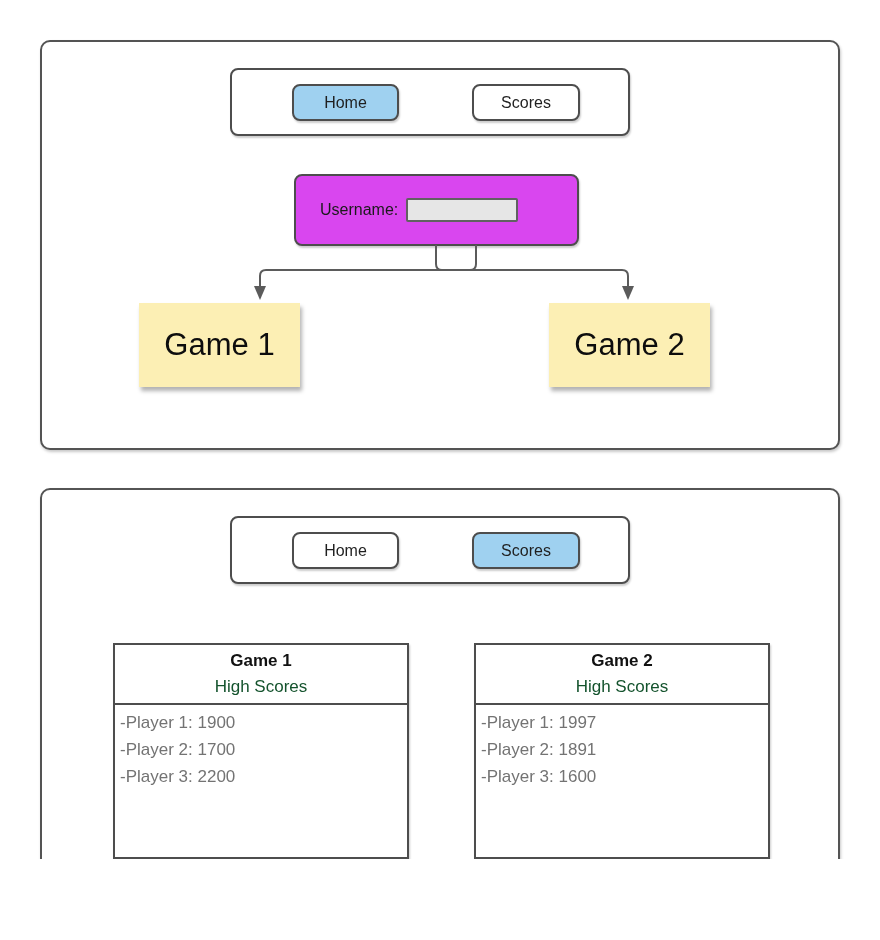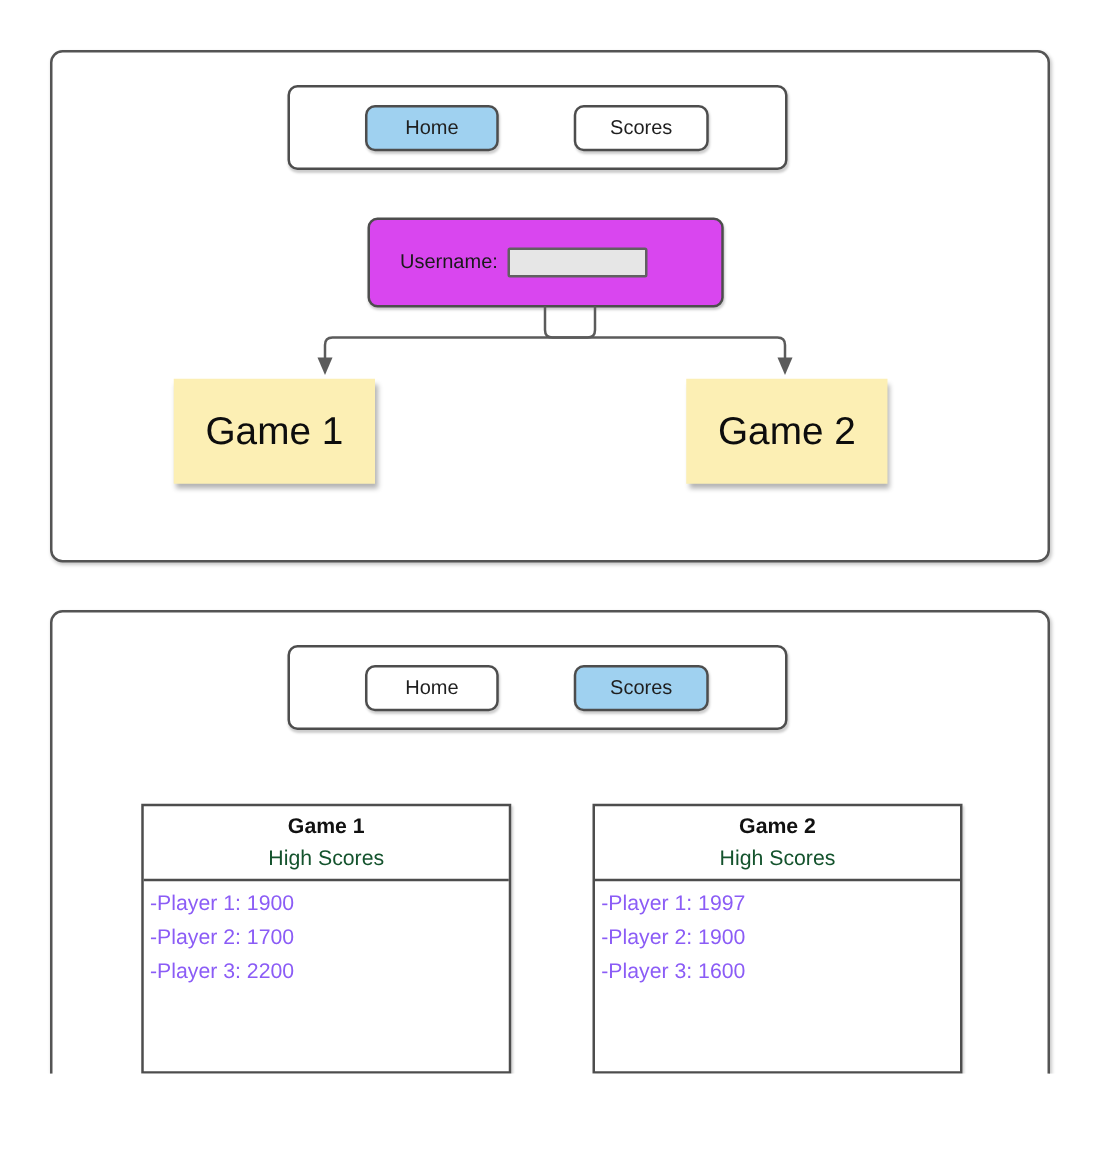--- a/index.html
+++ b/index.html
@@ -53,21 +53,21 @@
     display: flex;
     align-items: center;
     justify-content: center;
     font-size: 16px;
     color: #1f1f1f;
     cursor: pointer;
     padding: 0;
     font-family: inherit;
   }
   .nav-btn.home { left: 60px; width: 107px; }
-  .nav-btn.scores { left: 227px; width: 108px; }
+  .nav-btn.scores { left: 240px; width: 108px; }
   .nav-btn.active { background: #9fd1f0; }
 
   .username-box {
     position: absolute;
     left: 252px;
     top: 132px;
     width: 285px;
     height: 72px;
     background: #d946ef;
     border: 2px solid #4d4d4d;
@@ -149,21 +149,21 @@
   .board-subtitle {
     font-size: 17px;
     color: #14532d;
     line-height: 26px;
   }
   .board-body {
     padding: 4px 5px;
   }
   .score-line {
     font-size: 17px;
-    color: #8b5cf6;
+    color: #737373;
     line-height: 27px;
     white-space: nowrap;
   }
 </style>
 </head>
 <body>
 
 <div class="stage">
 
   <div class="panel" id="panel-home">
@@ -212,19 +212,19 @@
       </div>
     </div>
 
     <div class="score-board" id="board-game2">
       <div class="board-header">
         <div class="board-title">Game 2</div>
         <div class="board-subtitle">High Scores</div>
       </div>
       <div class="board-body">
         <div class="score-line">-Player 1: 1997</div>
-        <div class="score-line">-Player 2: 1900</div>
+        <div class="score-line">-Player 2: 1891</div>
         <div class="score-line">-Player 3: 1600</div>
       </div>
     </div>
   </div>
 
 </div>
 
 </body></html>

